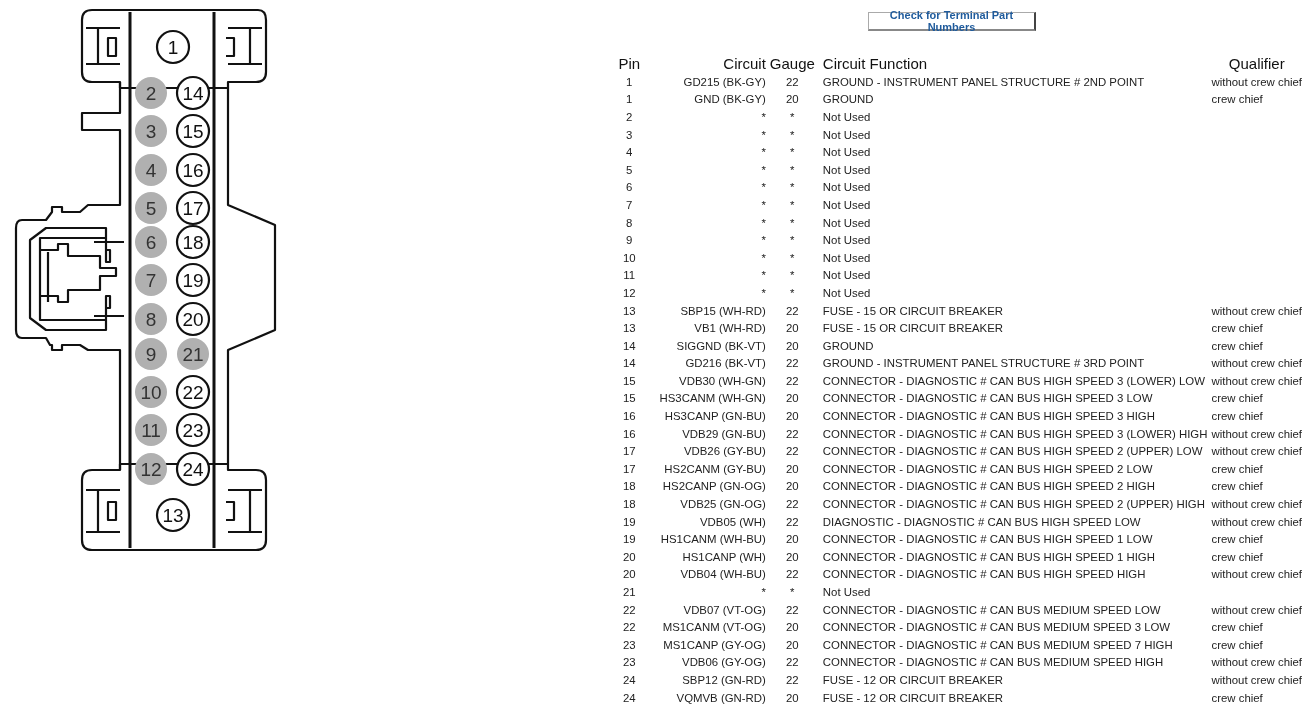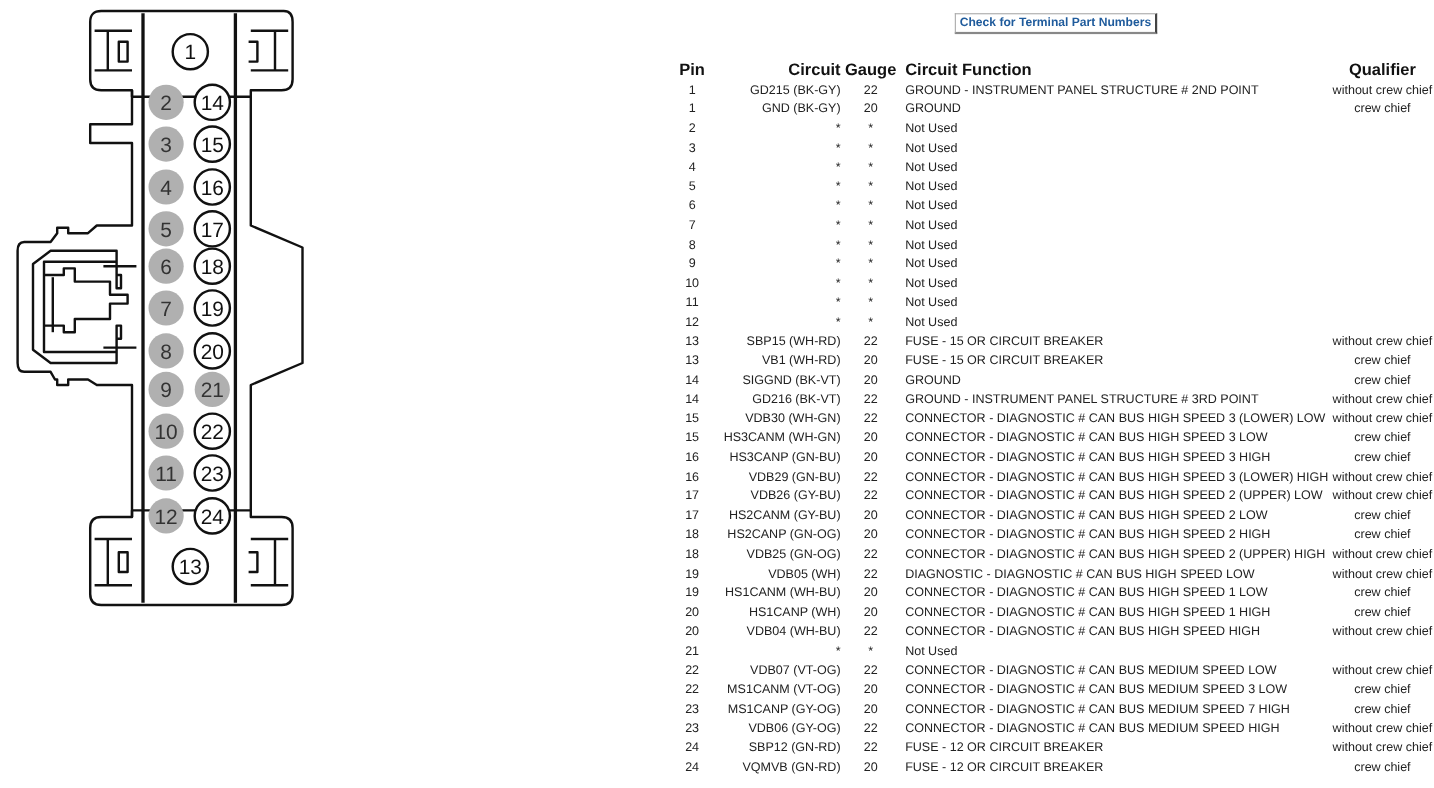--- a/index.html
+++ b/index.html
@@ -1,31 +1,31 @@
 <!DOCTYPE html>
 <html><head>
 <meta charset="utf-8">
 <style>
   html, body { margin: 0; padding: 0; background: #ffffff; }
   body { width: 1304px; height: 716px; position: relative; overflow: hidden;
          font-family: "Liberation Sans", sans-serif; color: #111; }
   #diagram { position: absolute; left: 0; top: 0; width: 300px; height: 570px; }
-  #btn { position: absolute; left: 868px; top: 12px; width: 184px; height: 19px;
+  #btn { position: absolute; left: 868px; top: 12px; width: 168px; height: 19px;
          border: 1px solid #aaa; border-right: 2px solid #444; border-bottom: 2px solid #888;
          background: #fff; color: #1f5b9c; font-weight: bold; font-size: 11px;
          display: flex; align-items: center; justify-content: center; box-sizing: border-box;
          cursor: pointer; padding: 0; font-family: "Liberation Sans", sans-serif; }
   #tbl { position: absolute; left: 612px; top: 53px; border-collapse: collapse; }
-  #tbl th { font-size: 15px; font-weight: bold; height: 20px; padding: 0 2px; white-space: nowrap; margin-top: 48px; }
+  #tbl th { font-size: 15px; font-weight: normal; height: 20px; padding: 0 2px; white-space: nowrap; margin-top: 48px; }
   #tbl td { font-size: 11.4px; height: 17.6px; padding: 0 2px; white-space: nowrap; color: #222; }
   .c-pin { width: 44px; text-align: center; }
   .c-cir { width: 134px; text-align: right; }
   .c-gau { width: 40px; text-align: center; }
   .c-fun { width: 381px; text-align: left; padding-left: 6px !important; }
-  .c-qua { text-align: center; }
+  .c-qua { text-align: left; }
   th.c-fun { }
   th.c-qua { text-align: center; }
 </style>
 </head>
 <body>
 
 <svg id="diagram" viewBox="0 0 300 570" xmlns="http://www.w3.org/2000/svg">
   <g fill="none" stroke="#111" stroke-width="2.2" stroke-linejoin="round">
 
     <path d="M82 20 Q82 10 92 10 L258 10 Q266 10 266 20 L266 72 Q266 82 256 82 L228 82 L228 88 L120 88 L120 82 L92 82 Q82 82 82 72 Z" fill="#fff"></path>

